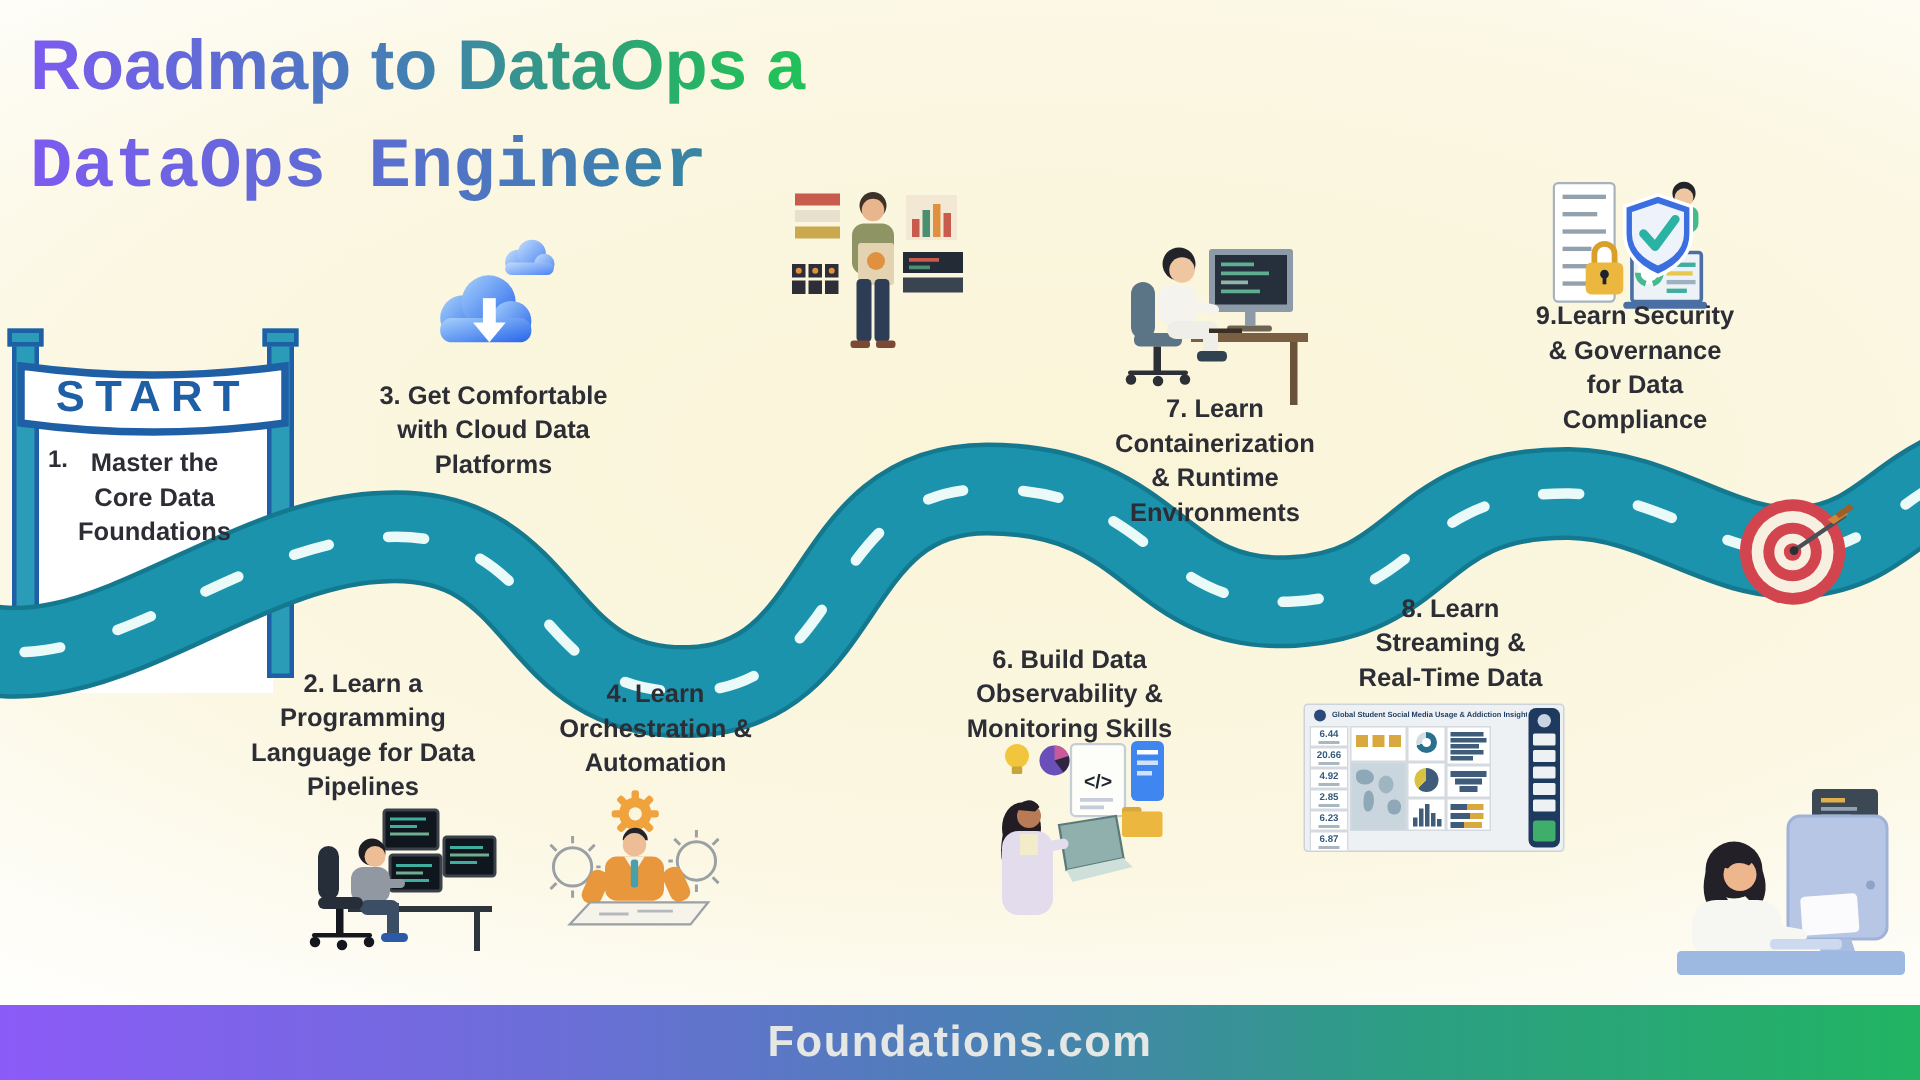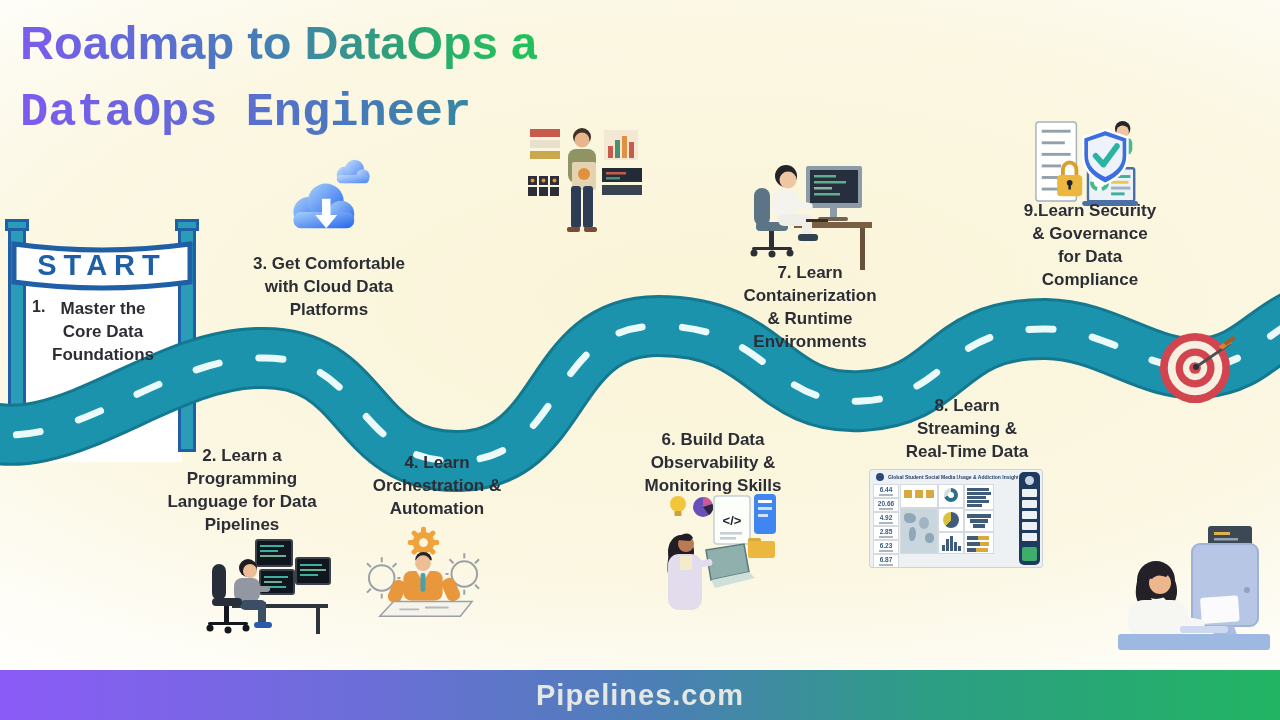--- a/index.html
+++ b/index.html
@@ -416,16 +416,16 @@
 &amp; Governance
 for Data
 Compliance</div>
 
   <div class="title">
     <span class="title-line title-line1">Roadmap to DataOps a</span>
     <span class="title-line title-line2">DataOps Engineer</span>
   </div>
 
   <div class="footer">
-    <span class="footer-text">Pipelines.com</span>
+    <span class="footer-text">Foundations.com</span>
   </div>
 
 </div>
 
 </body></html>

